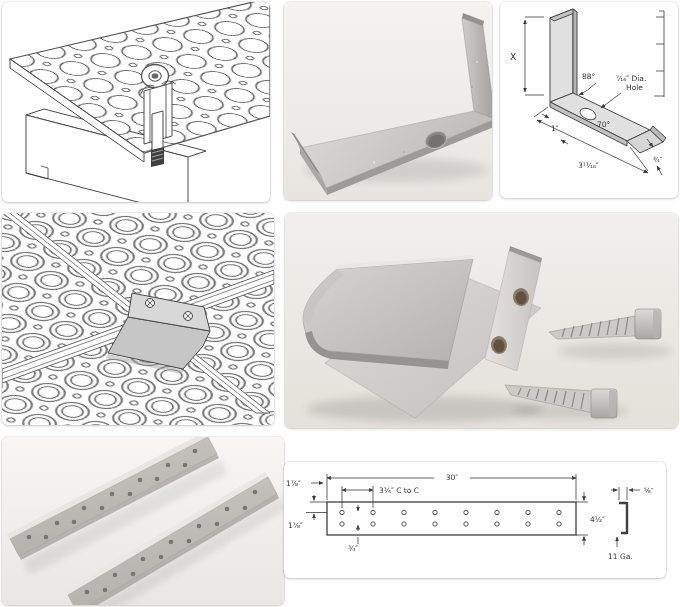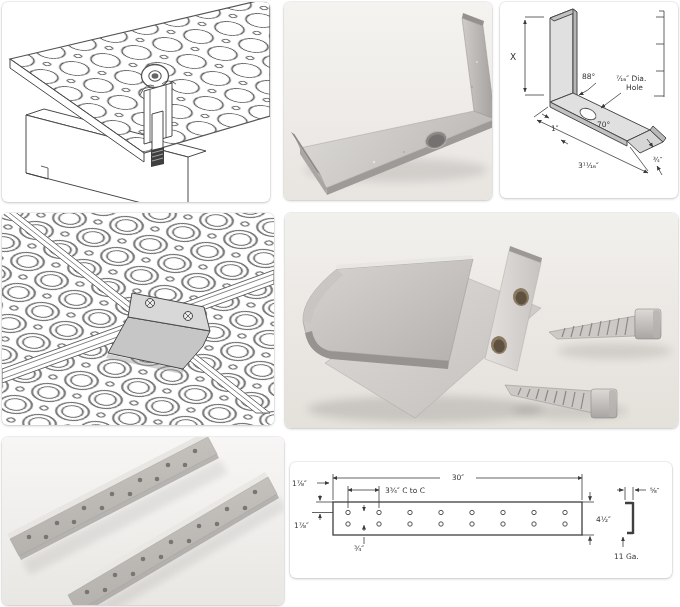--- a/index.html
+++ b/index.html
@@ -6,21 +6,21 @@
   #stage{position:relative;width:680px;height:607px;background:#ffffff;overflow:hidden;
          font-family:"DejaVu Sans", sans-serif;}
   .card{position:absolute;background:#ffffff;border-radius:6px;overflow:hidden;
         box-shadow:0 1px 3px rgba(0,0,0,.18), 0 0 0 1px rgba(0,0,0,.05);}
   #p1{left:2px;top:2px;width:268px;height:200px;}
   #p2{left:284px;top:2px;width:208px;height:198px;}
   #p3{left:500px;top:2px;width:178px;height:196px;}
   #p4{left:2px;top:213px;width:272px;height:212px;}
   #p5{left:285px;top:213px;width:393px;height:215px;}
   #p6{left:2px;top:437px;width:282px;height:168px;}
-  #p7{left:290px;top:462px;width:382px;height:116px;}
+  #p7{left:284px;top:462px;width:382px;height:116px;}
   svg{display:block;}
   .dim{font:7.5px "DejaVu Sans", sans-serif;fill:#353535;}
   .dimsm{font:7px "DejaVu Sans", sans-serif;fill:#353535;}
   .dimbig{font:9px "DejaVu Sans", sans-serif;fill:#353535;}
   .ln{stroke:#3c3c3c;stroke-width:0.8;fill:none;}
   .art{stroke:#4a4a4a;stroke-width:1;stroke-linejoin:round;}
 </style>
 </head>
 <body>
 

